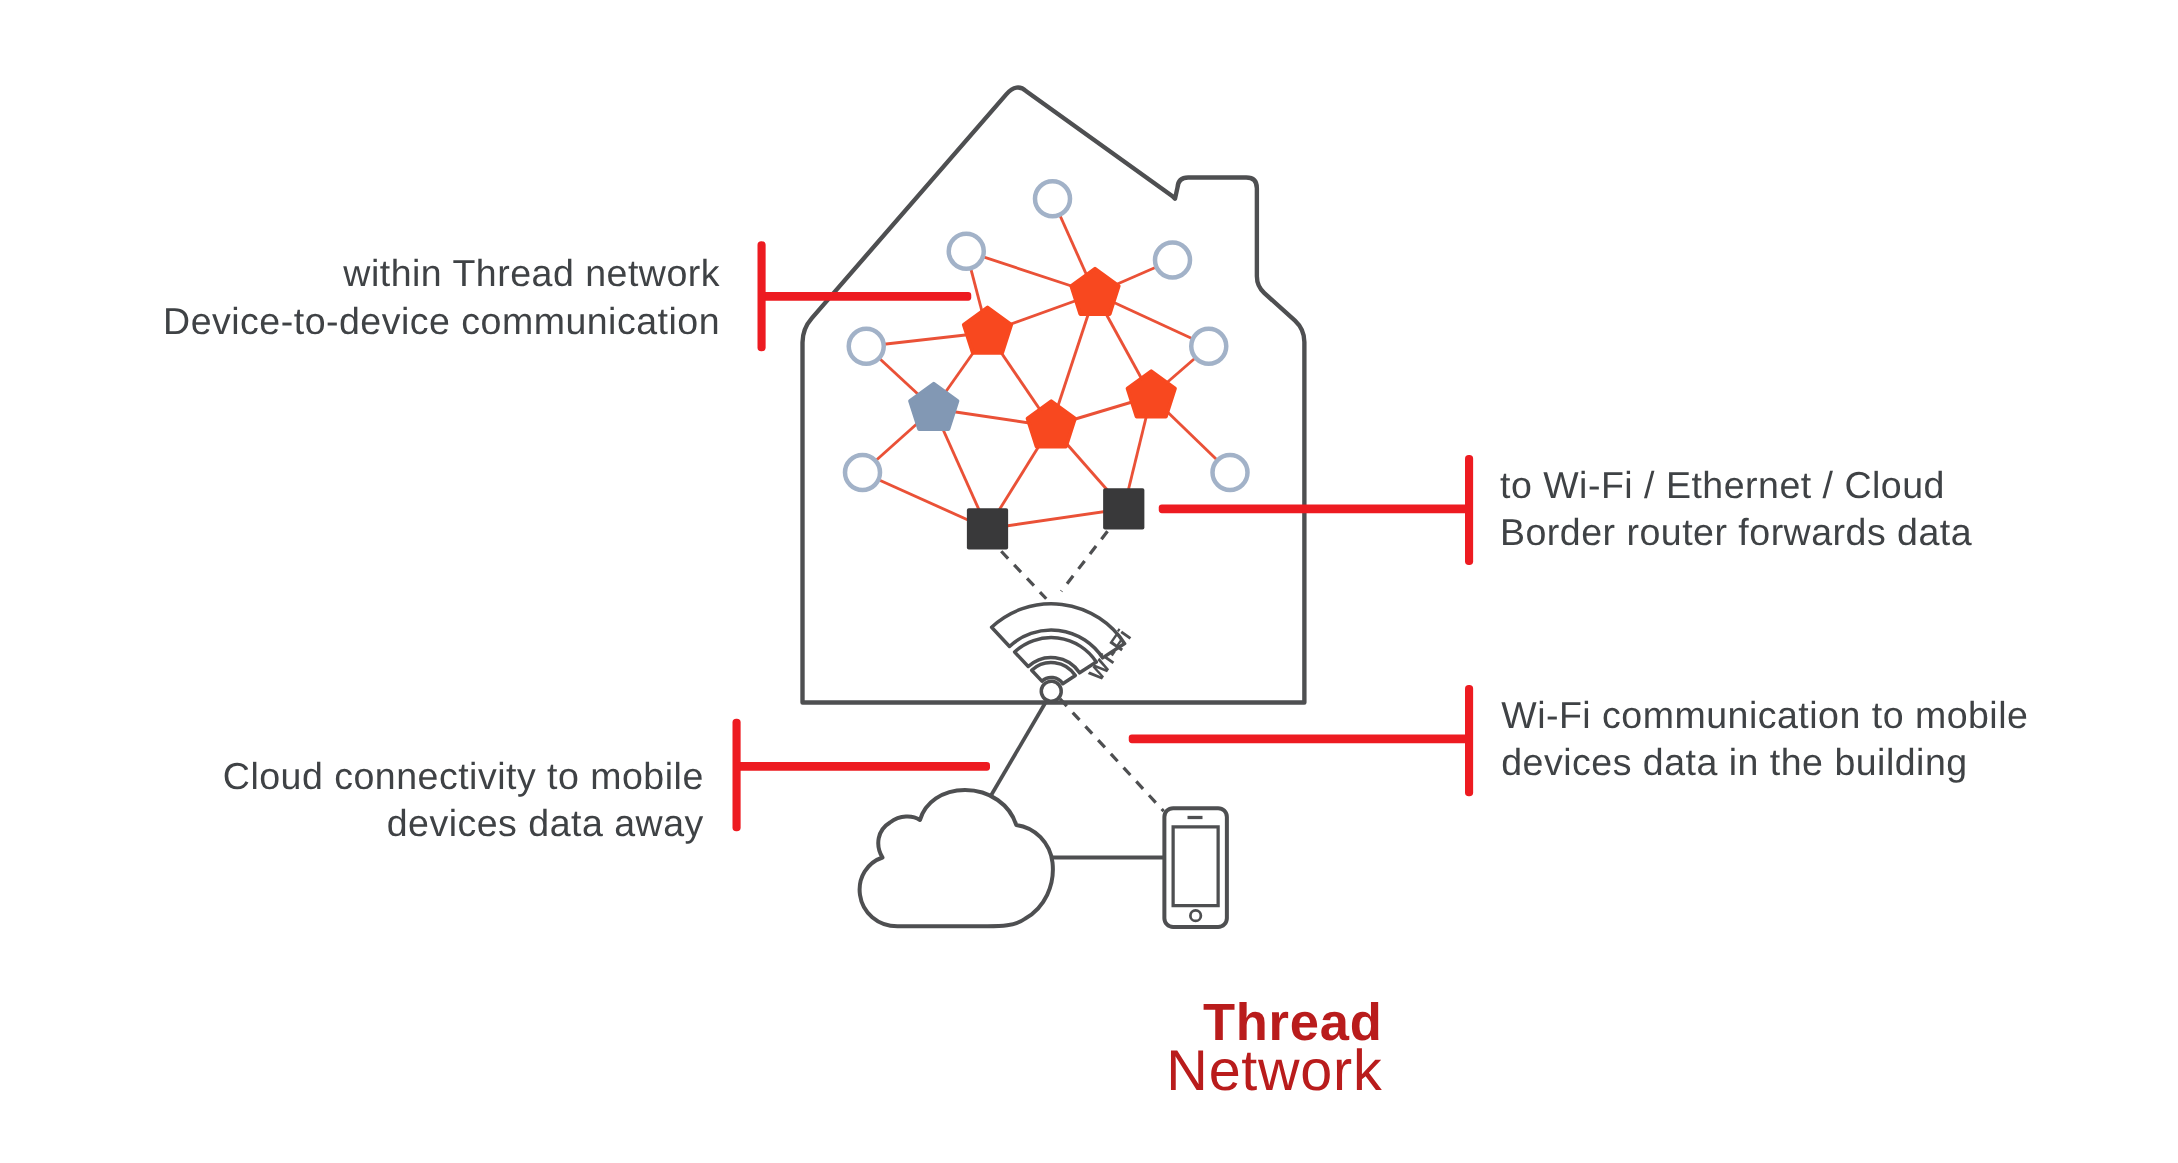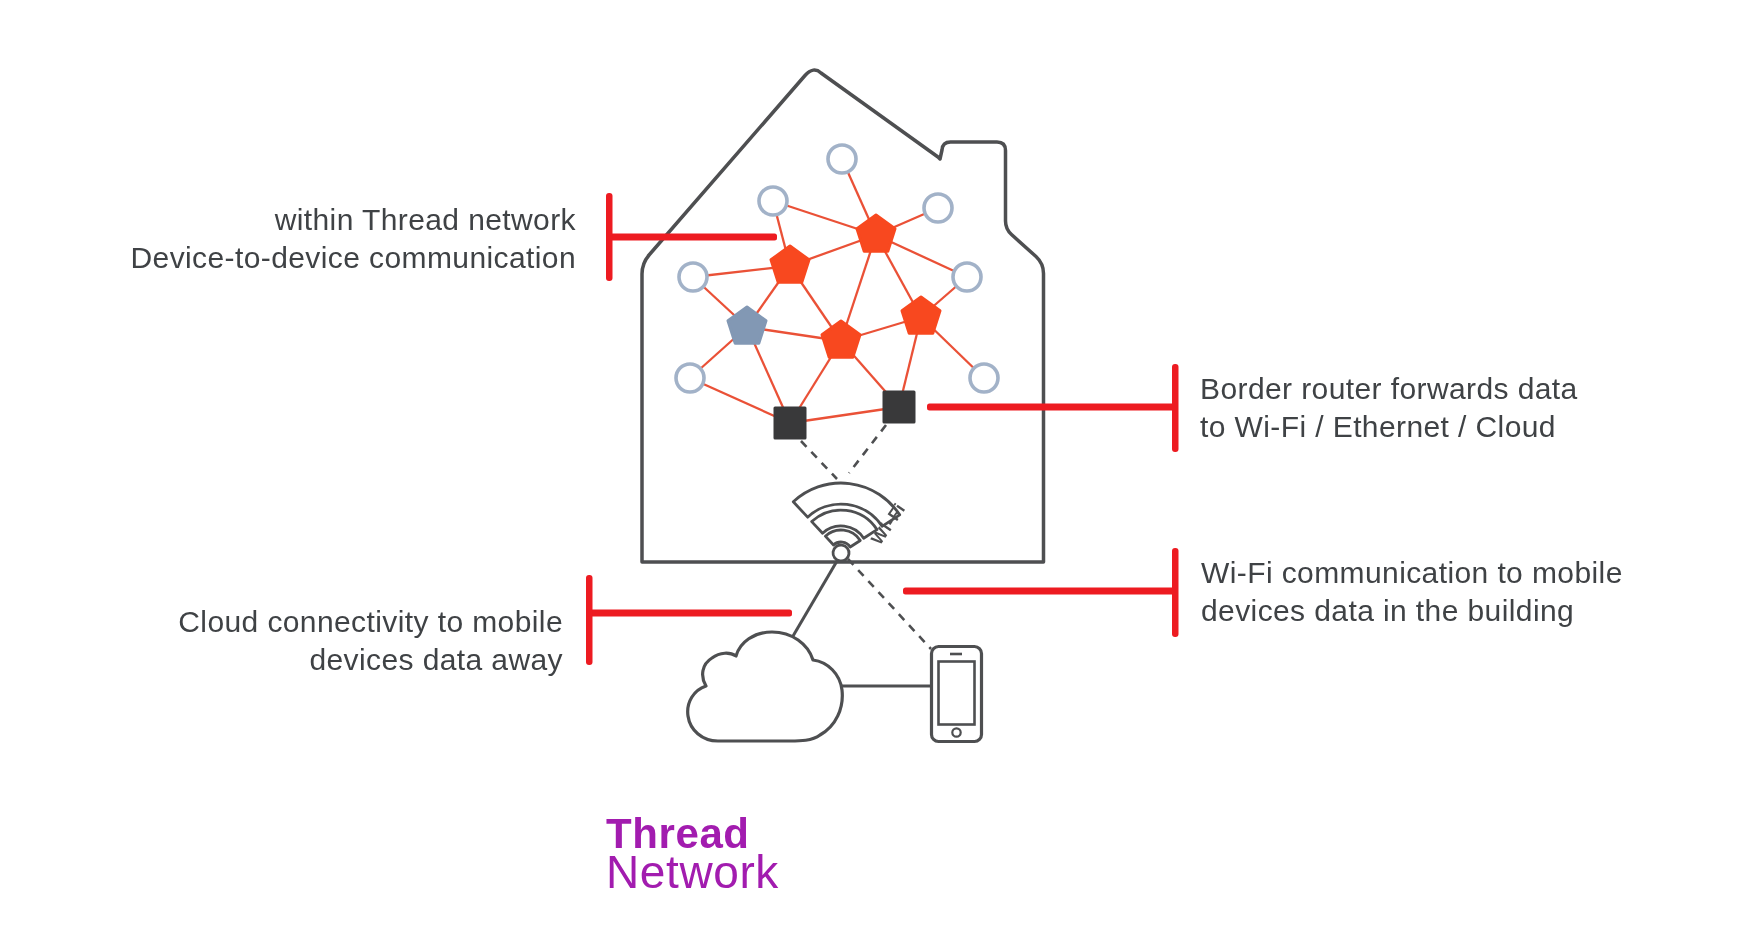--- a/index.html
+++ b/index.html
@@ -18,24 +18,23 @@
     line-height:38px;
     letter-spacing:0.4px;
     white-space:nowrap;
   }
   .label.right{text-align:right;}
   .label.left{text-align:left;}
   .label span{display:block;}
   .title{
     position:absolute;
     left:606px;top:799px;width:500px;
-    text-align:left;
-    color:#a21caf;
+    text-align:right;
+    color:#b91c1c;
     letter-spacing:0.6px;
-    margin-top:16px;
   }
   .title .t1{display:block;font-size:42px;font-weight:700;line-height:38px;}
   .title .t2{display:block;font-size:46px;font-weight:400;line-height:38px;}
 </style>
 </head>
 <body>
 
 <div class="canvas">
 
   <svg width="1742" height="930" viewBox="0 0 1742 930">
@@ -139,22 +138,22 @@
       <circle cx="956.5" cy="732.5" r="4.2" fill="#ffffff" stroke="#4e4f51" stroke-width="2.2"></circle>
     </g>
   </svg>
 
   <div class="label right" style="right:1166px;top:201px;">
     <span>within Thread network</span>
     <span>Device-to-device communication</span>
   </div>
 
   <div class="label left" style="left:1200px;top:370px;">
+    <span>to Wi-Fi / Ethernet / Cloud</span>
     <span>Border router forwards data</span>
-    <span>to Wi-Fi / Ethernet / Cloud</span>
   </div>
 
   <div class="label right" style="right:1179px;top:564px;margin-top:39px;">
     <span>Cloud connectivity to mobile</span>
     <span>devices data away</span>
   </div>
 
   <div class="label left" style="left:1201px;top:554px;">
     <span>Wi-Fi communication to mobile</span>
     <span>devices data in the building</span>

